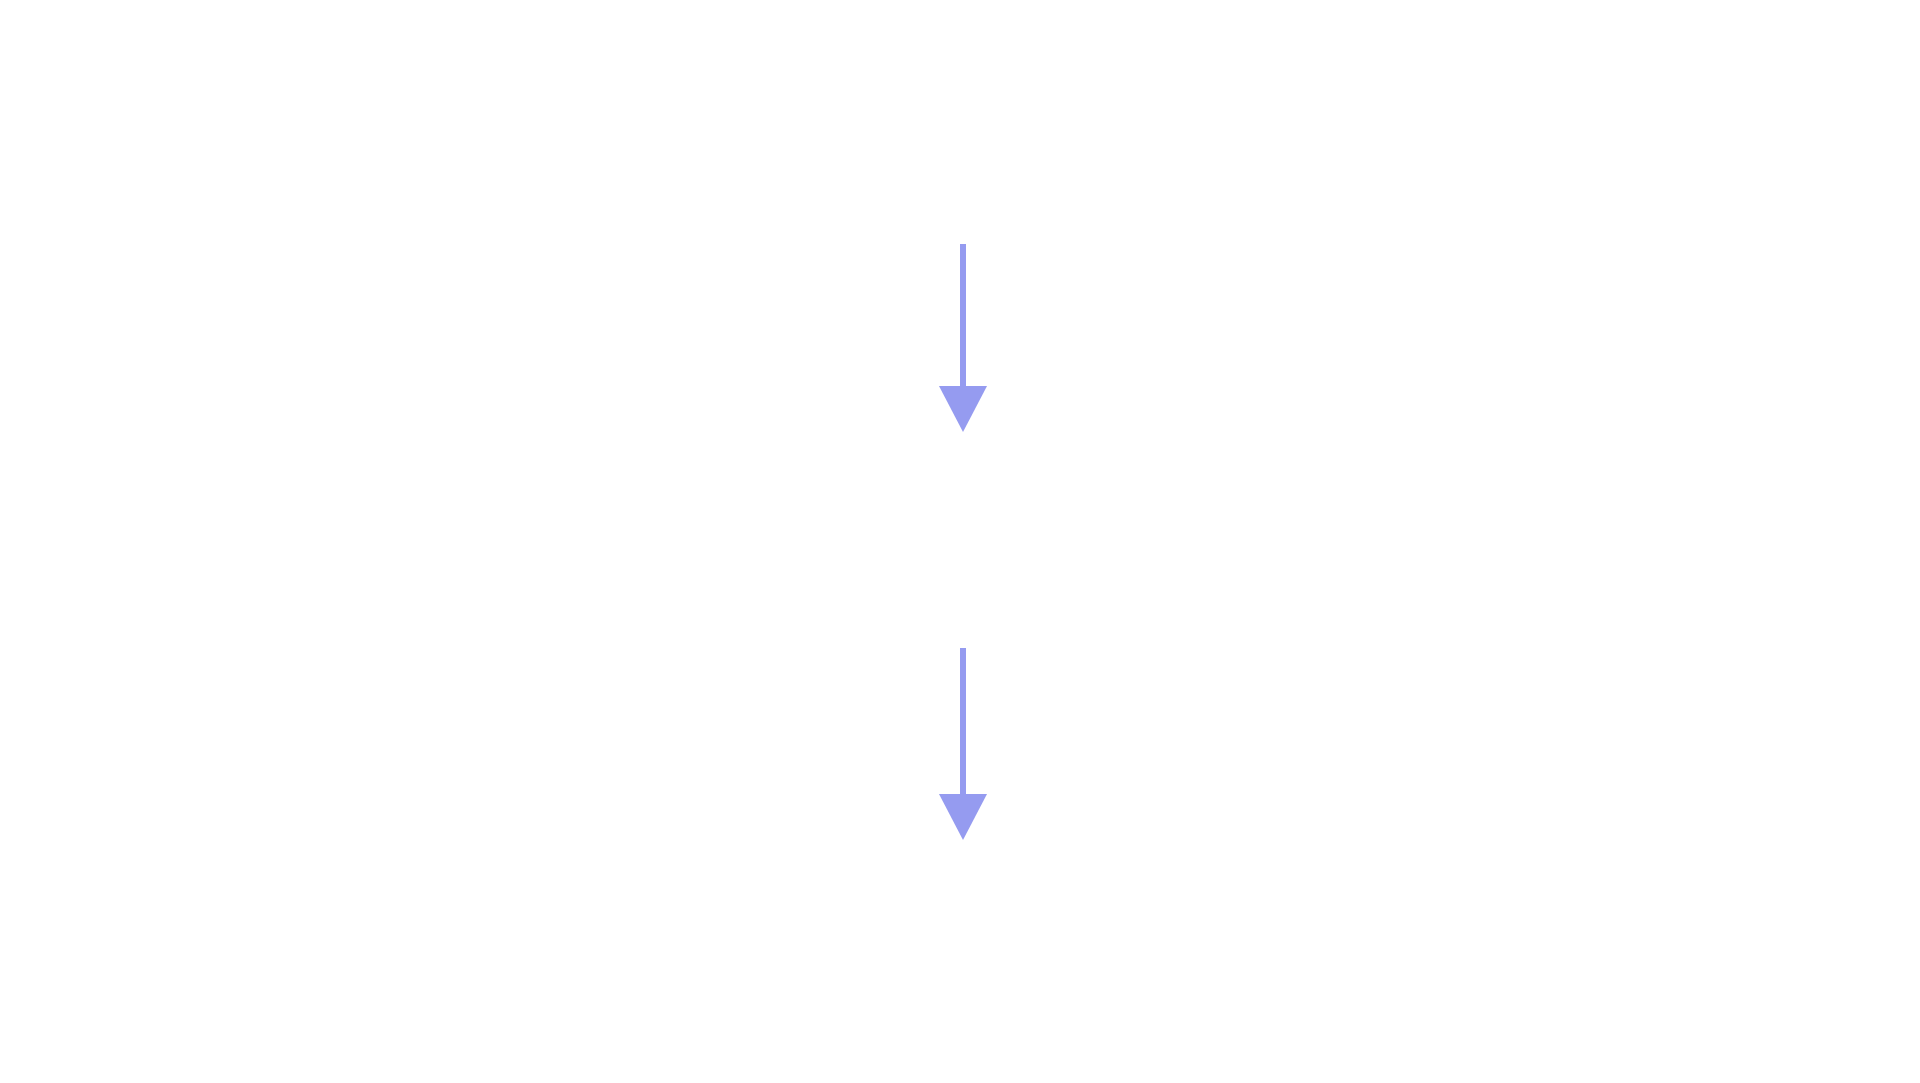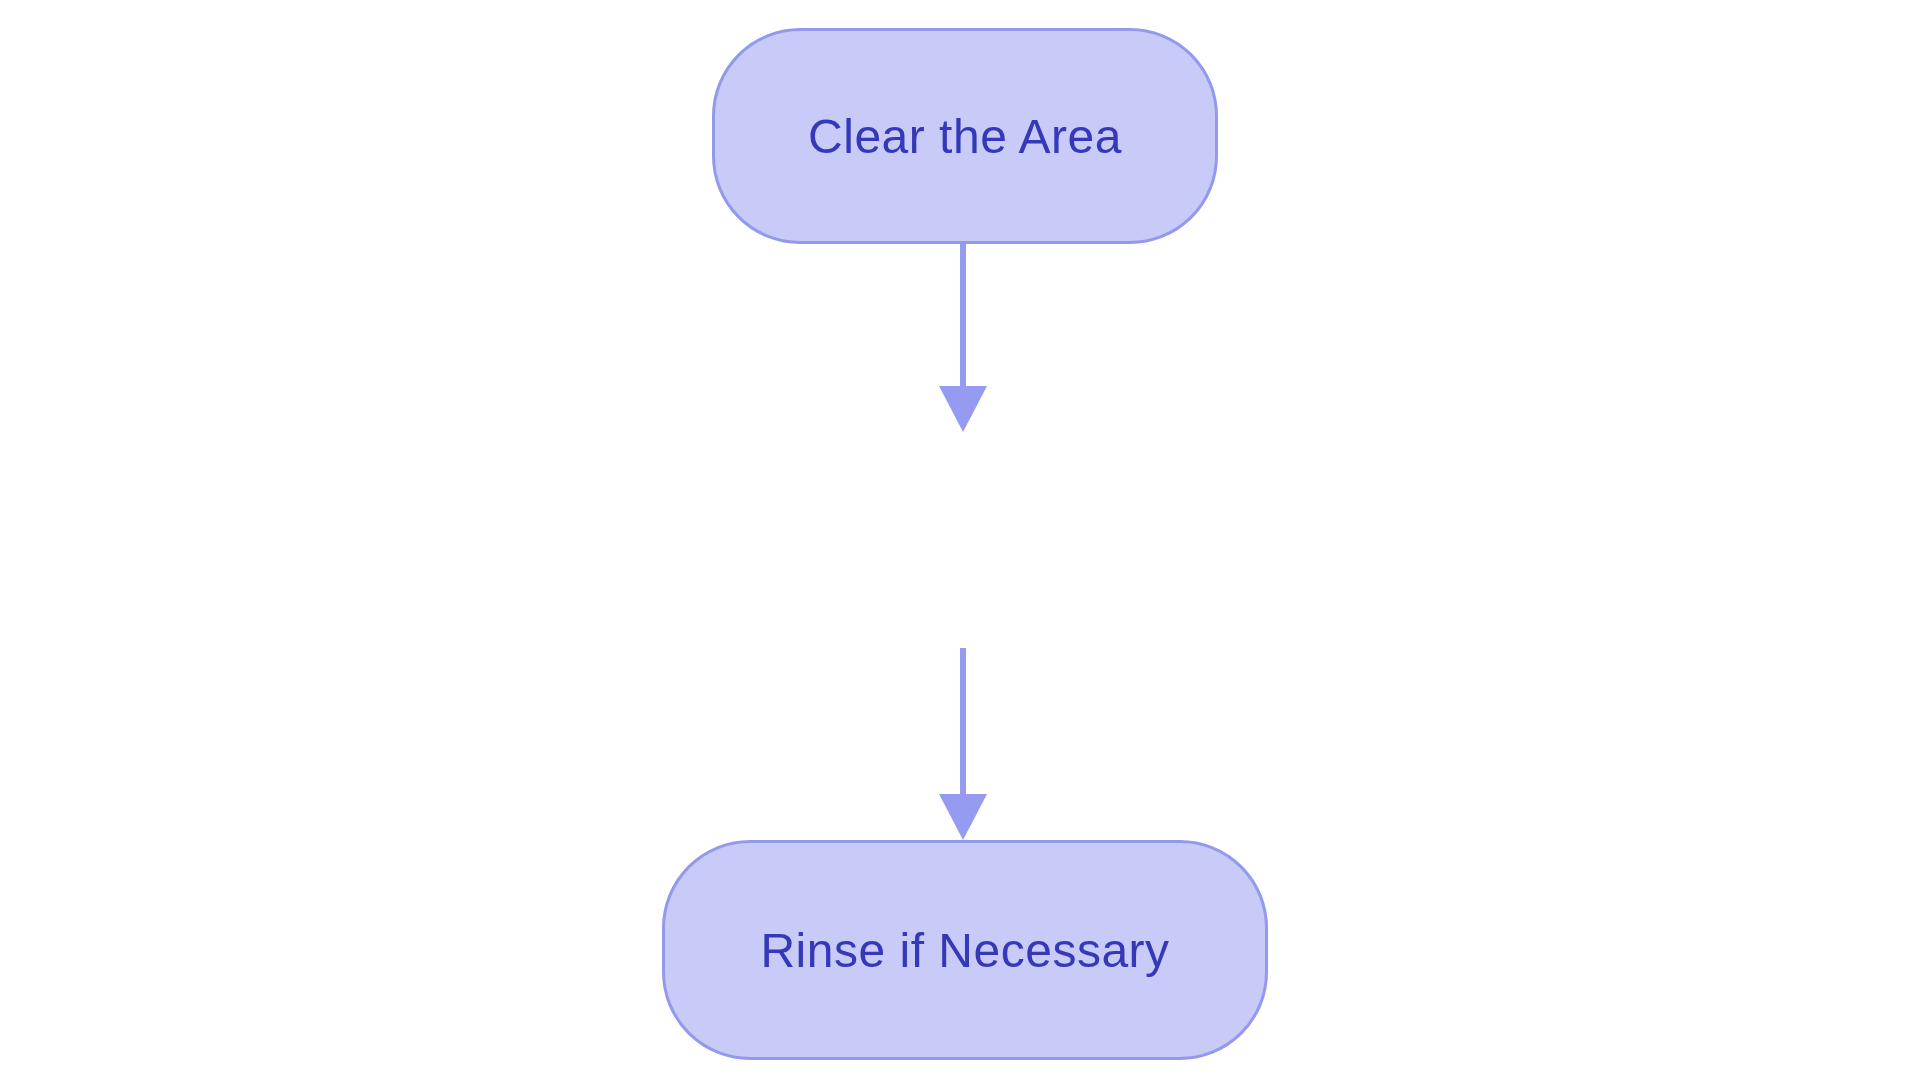--- a/index.html
+++ b/index.html
@@ -55,32 +55,26 @@
   .edge-1 .shaft { left: 960px; top: 244px; height: 144px; }
   .edge-1 .head  { left: 939px; top: 386px; }
   .edge-2 .shaft { left: 960px; top: 648px; height: 146px; }
   .edge-2 .head  { left: 939px; top: 794px; }
 </style>
 </head>
 <body style="--background: #ffffff; --node_fill: #c8caf8; --node_border: #9399ec; --text_color: #3538b8; --arrow_color: #959bf0;">
 
 <div class="flowchart">
 
-  <div class="node node-1">
-    <span>Clear the Area</span>
-  </div>
 
   <div class="edge edge-1">
     <div class="shaft"></div>
     <div class="head"></div>
   </div>
 
 
   <div class="edge edge-2">
     <div class="shaft"></div>
     <div class="head"></div>
   </div>
 
-  <div class="node node-3">
-    <span>Rinse if Necessary</span>
-  </div>
 
 </div>
 
 </body></html>

